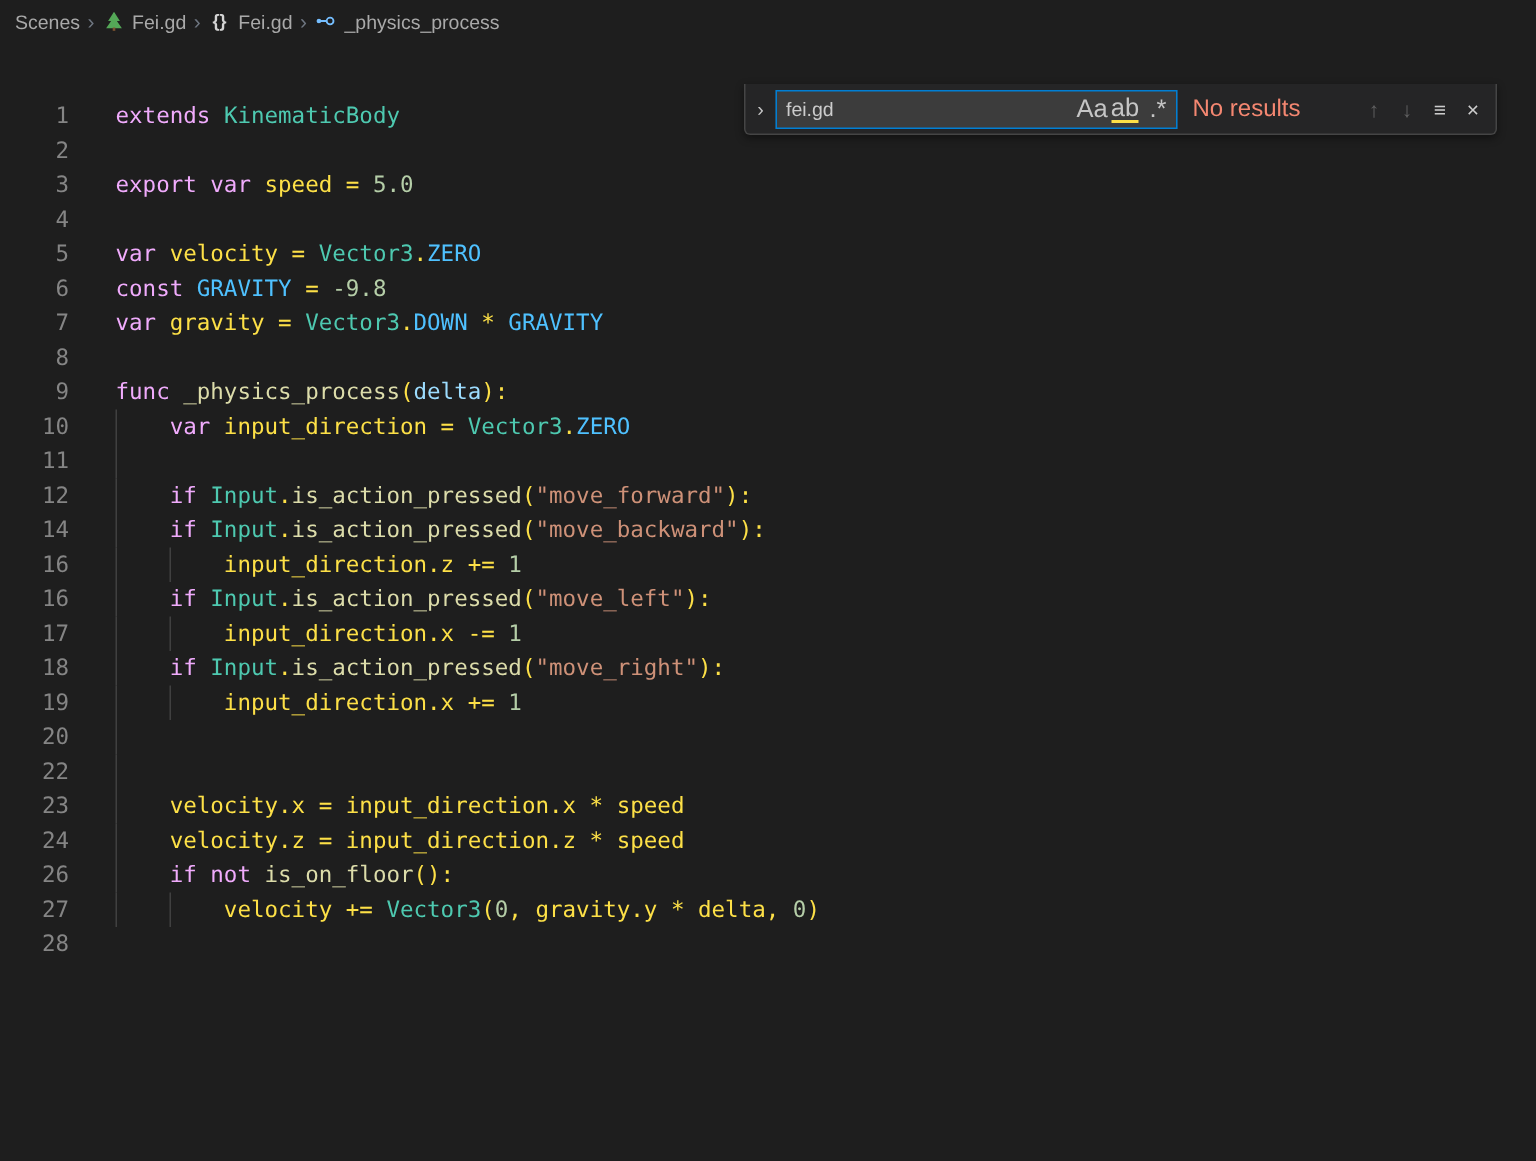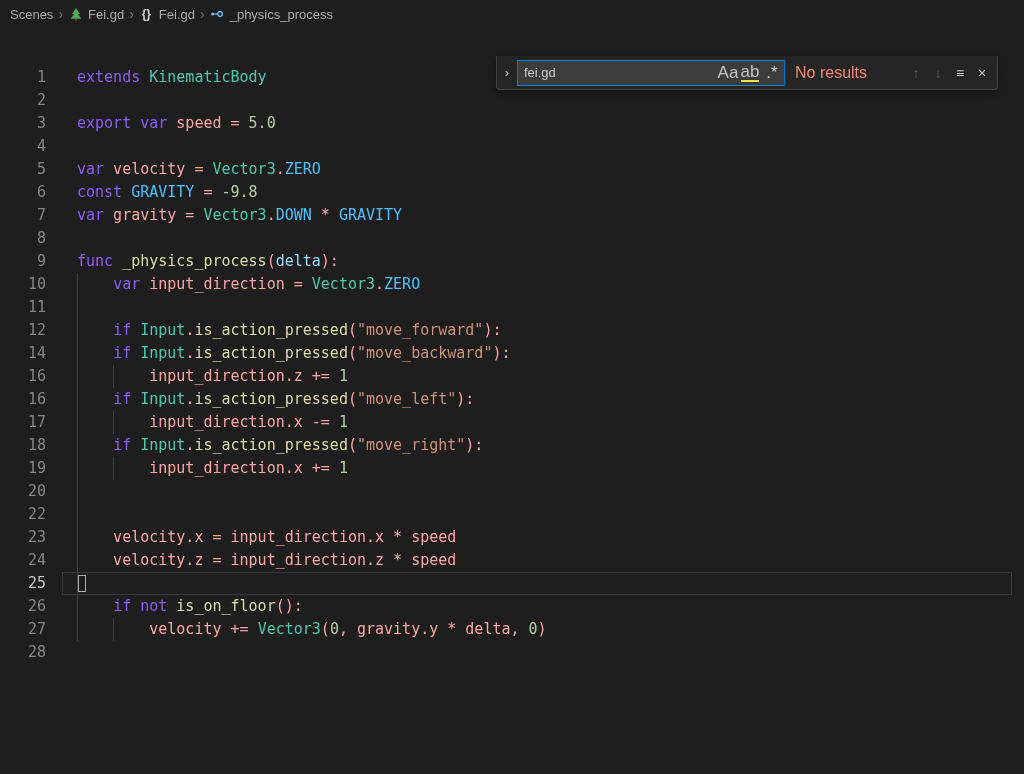--- a/index.html
+++ b/index.html
@@ -41,28 +41,28 @@
   .ln { width:46px; text-align:right; color:#858585; flex:none; user-select:none; cursor:pointer; }
   .line.current .ln { color:#c6c6c6; }
   .code { margin-left:31px; position:relative; white-space:pre; color:#d4d4d4; flex:1; cursor:text; }
   .guide { position:absolute; top:0; bottom:0; width:1px; background:#404040; }
   .line.current::after { content:""; position:absolute; left:62px; right:12px; top:0; bottom:0;
                          border:1px solid #3a3a3a; pointer-events:none; }
   .cursor { position:absolute; left:1px; top:3px; width:8px; height:17px;
             border:1px solid #aeafad; }
 
   
-  .tk-kw  { color:#8b5cf6; }
+  .tk-kw  { color:#f0abfc; }
   .tk-cls { color:#4ec9b0; }
   .tk-fn  { color:#dcdcaa; }
   .tk-str { color:#ce9178; }
   .tk-num { color:#b5cea8; }
   .tk-cst { color:#4fc1ff; }
   .tk-prm { color:#9cdcfe; }
-  .tk-pl  { color:#fca5a5; }
+  .tk-pl  { color:#fde047; }
 </style>
 </head>
 <body>
 
 <div class="breadcrumbs">
   <span class="bc-item">
     <span>Scenes</span>
   </span>
   <span class="bc-sep">›</span>
 
@@ -204,24 +204,20 @@
         <div class="code"><span class="guide" style="left: 0ch;"></span></div>
       </div>
       <div class="line">
         <div class="ln">23</div>
         <div class="code"><span class="guide" style="left: 0ch;"></span><span class="tk-pl">    velocity.x = input_direction.x * speed</span></div>
       </div>
       <div class="line">
         <div class="ln">24</div>
         <div class="code"><span class="guide" style="left: 0ch;"></span><span class="tk-pl">    velocity.z = input_direction.z * speed</span></div>
       </div>
-      <div class="line current">
-        <div class="ln">25</div>
-        <div class="code"><span class="guide" style="left: 0ch;"></span><span class="cursor"></span></div>
-      </div>
       <div class="line">
         <div class="ln">26</div>
         <div class="code"><span class="guide" style="left: 0ch;"></span><span class="tk-pl">    </span><span class="tk-kw">if</span><span class="tk-pl"> </span><span class="tk-kw">not</span><span class="tk-pl"> </span><span class="tk-fn">is_on_floor</span><span class="tk-pl">():</span></div>
       </div>
       <div class="line">
         <div class="ln">27</div>
         <div class="code"><span class="guide" style="left: 0ch;"></span><span class="guide" style="left: 4ch;"></span><span class="tk-pl">        velocity += </span><span class="tk-cls">Vector3</span><span class="tk-pl">(</span><span class="tk-num">0</span><span class="tk-pl">, gravity.y * delta, </span><span class="tk-num">0</span><span class="tk-pl">)</span></div>
       </div>
       <div class="line">
         <div class="ln">28</div>

